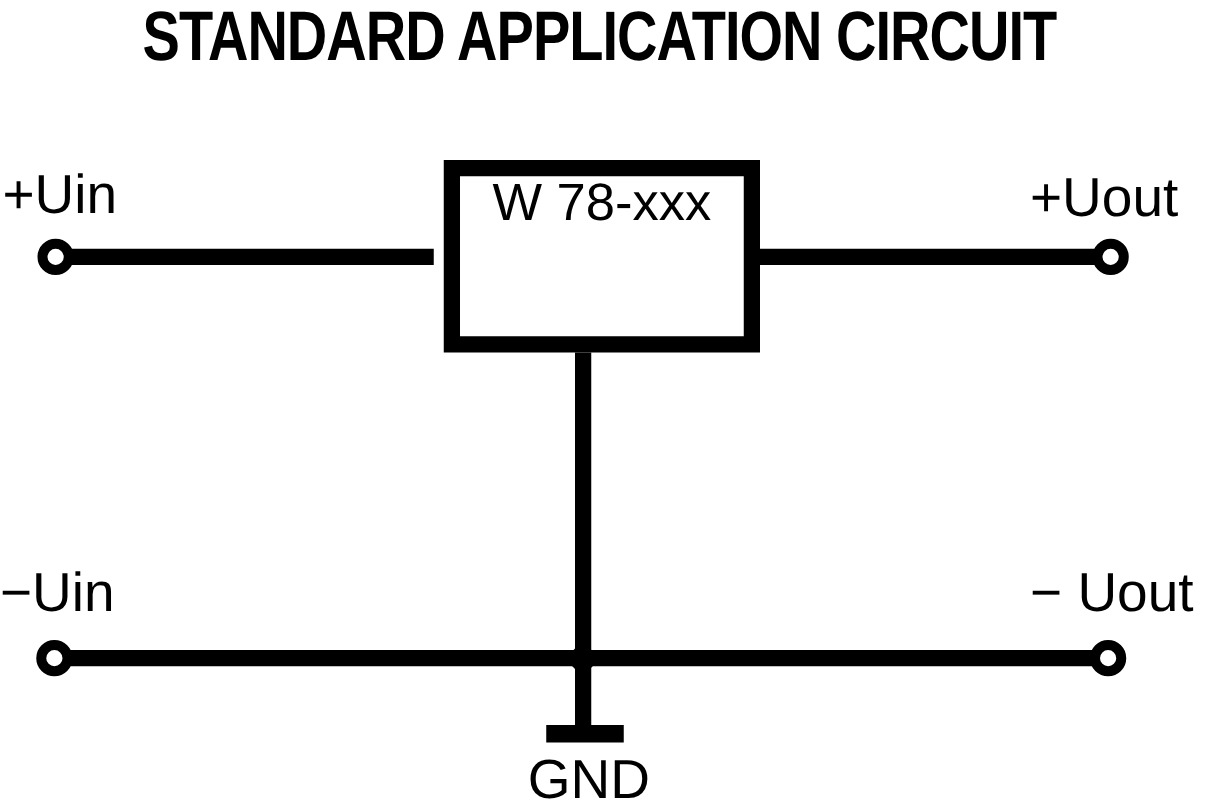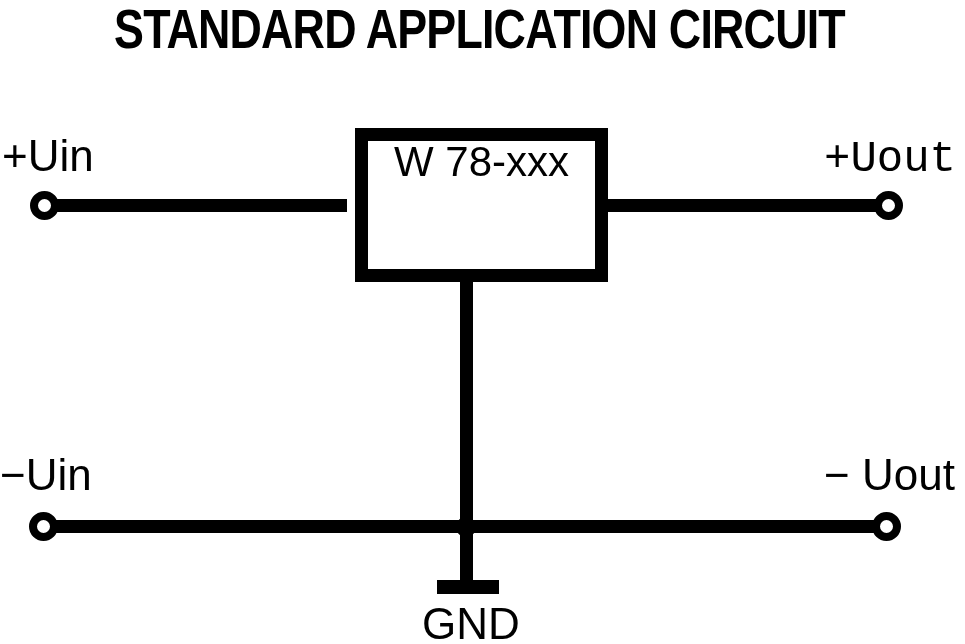--- a/index.html
+++ b/index.html
@@ -32,21 +32,21 @@
     transform-origin: 50% 0;
   }
   
   .label {
     position: absolute;
     font-size: 44px;
     line-height: 1;
     white-space: pre;
   }
   .l-uin-pos  { left: 2px;   top: 134px; }
-  .l-uout-pos { left: 824px; top: 137px; font-family: Liberation Mono, monospace; }
+  .l-uout-pos { left: 824px; top: 137px; }
   .l-uin-neg  { left: 0px;   top: 453px; }
   .l-uout-neg { left: 824px; top: 453px; }
   .l-gnd      { left: 410px; top: 602px; width: 122px; text-align: center; }
   
   .wire { position: absolute; background: var(--ink); }
   .w-in     { left: 52px;  top: 199px; width: 295px; height: 13px; }
   .w-out    { left: 596px; top: 199px; width: 281px; height: 13px; }
   .w-bottom { left: 55px;  top: 520px; width: 820px; height: 13px; }
   .w-gnd    { left: 460px; top: 272px; width: 13px;  height: 313px; }
   

